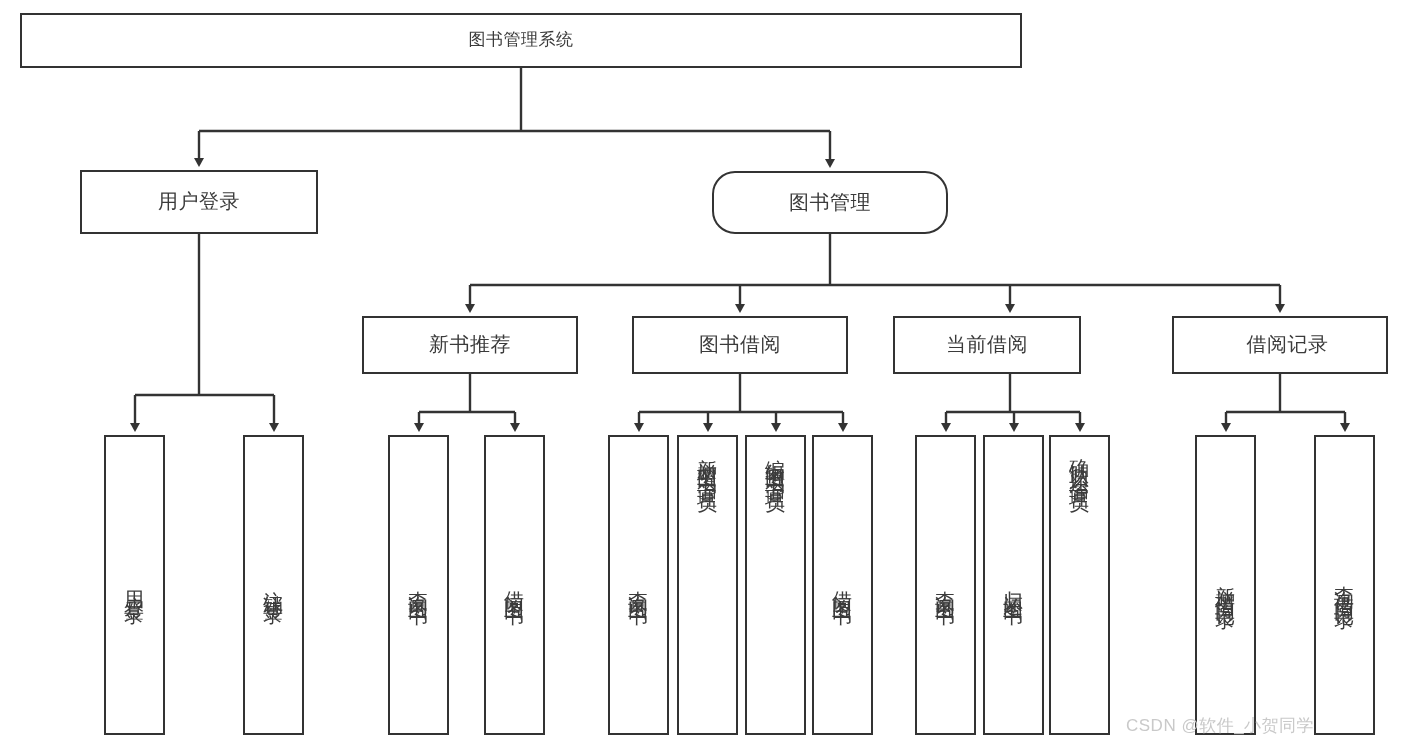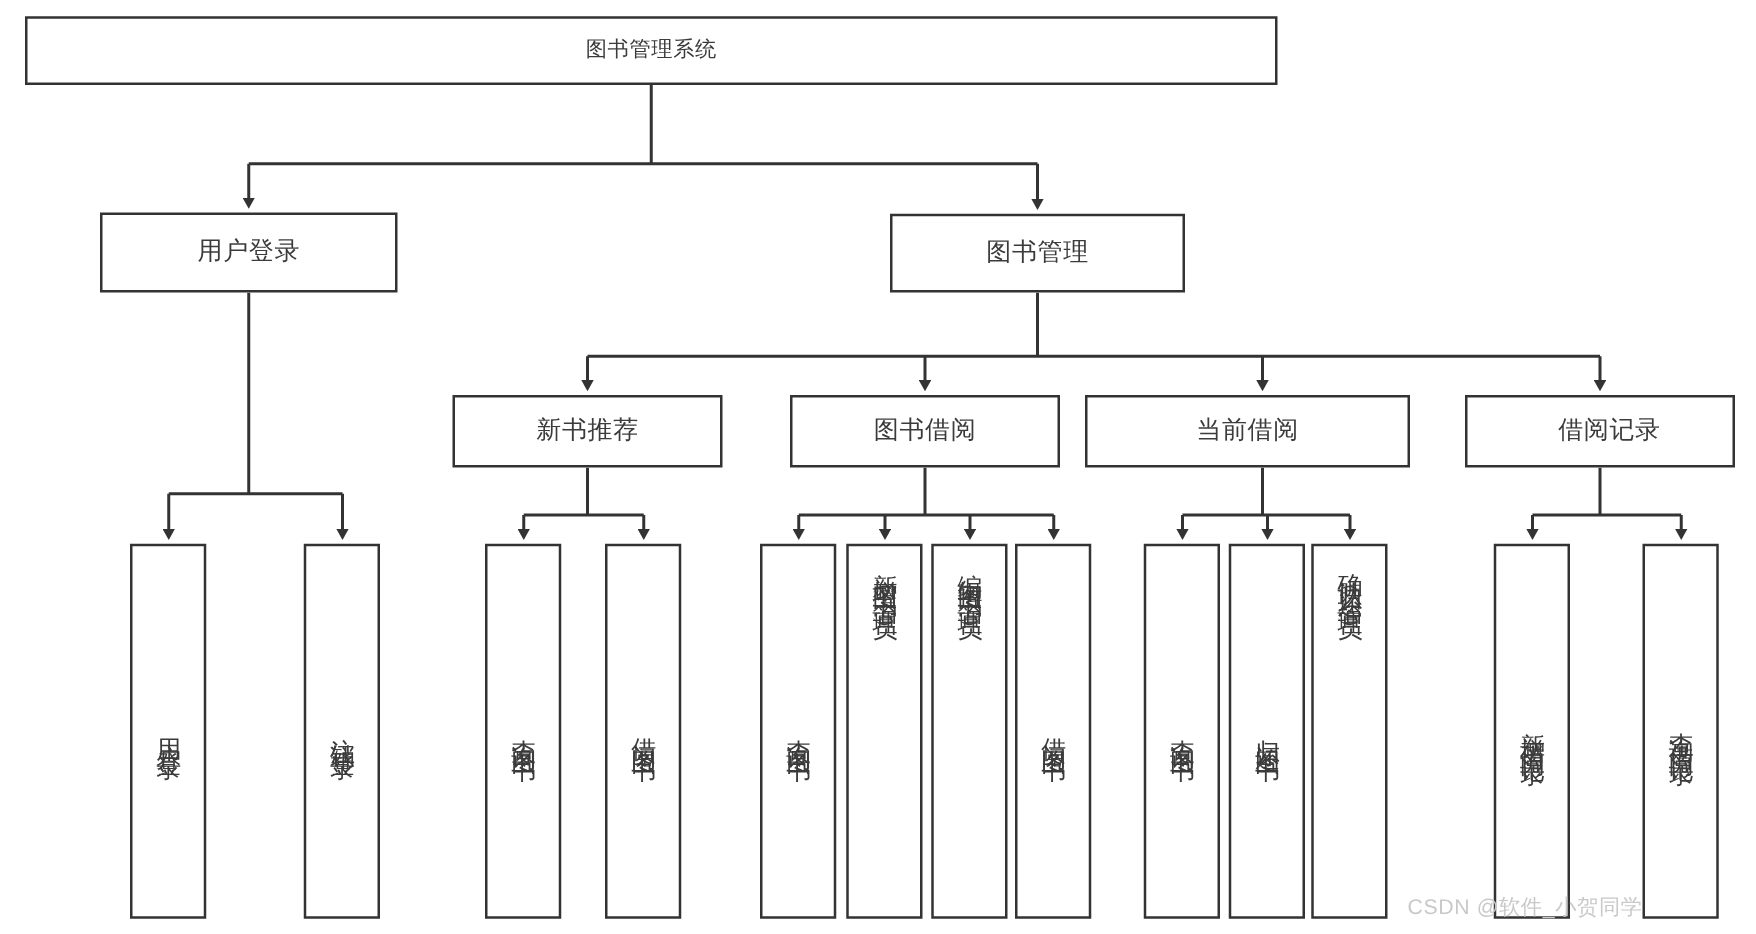--- a/index.html
+++ b/index.html
@@ -124,31 +124,31 @@
       </g>
   </svg>
 
   <div class="node h root" style="left: 20px; top: 13px; width: 1002px; height: 55px;">
     <span class="label">图书管理系统</span>
   </div>
 
   <div class="node h" style="left: 80px; top: 170px; width: 238px; height: 64px;">
     <span class="label">用户登录</span>
   </div>
-  <div class="node h" style="left: 712px; top: 171px; width: 236px; height: 63px;">
+  <div class="node h" style="left: 712px; top: 171px; width: 236px; height: 63px; border-radius: 23px;">
     <span class="label">图书管理</span>
   </div>
 
   <div class="node h" style="left: 362px; top: 316px; width: 216px; height: 58px;">
     <span class="label">新书推荐</span>
   </div>
   <div class="node h" style="left: 632px; top: 316px; width: 216px; height: 58px;">
     <span class="label">图书借阅</span>
   </div>
-  <div class="node h" style="left: 868px; top: 316px; width: 260px; height: 58px;">
+  <div class="node h" style="left: 893px; top: 316px; width: 188px; height: 58px;">
     <span class="label">当前借阅</span>
   </div>
   <div class="node h" style="left: 1172px; top: 316px; width: 216px; height: 58px; padding-left: 15px;">
     <span class="label">借阅记录</span>
   </div>
 
   <div class="node v center" style="left: 104px; top: 435px; width: 61px; height: 300px;">
     <span class="label">用户登录</span>
   </div>
   <div class="node v center" style="left: 243px; top: 435px; width: 61px; height: 300px;">

